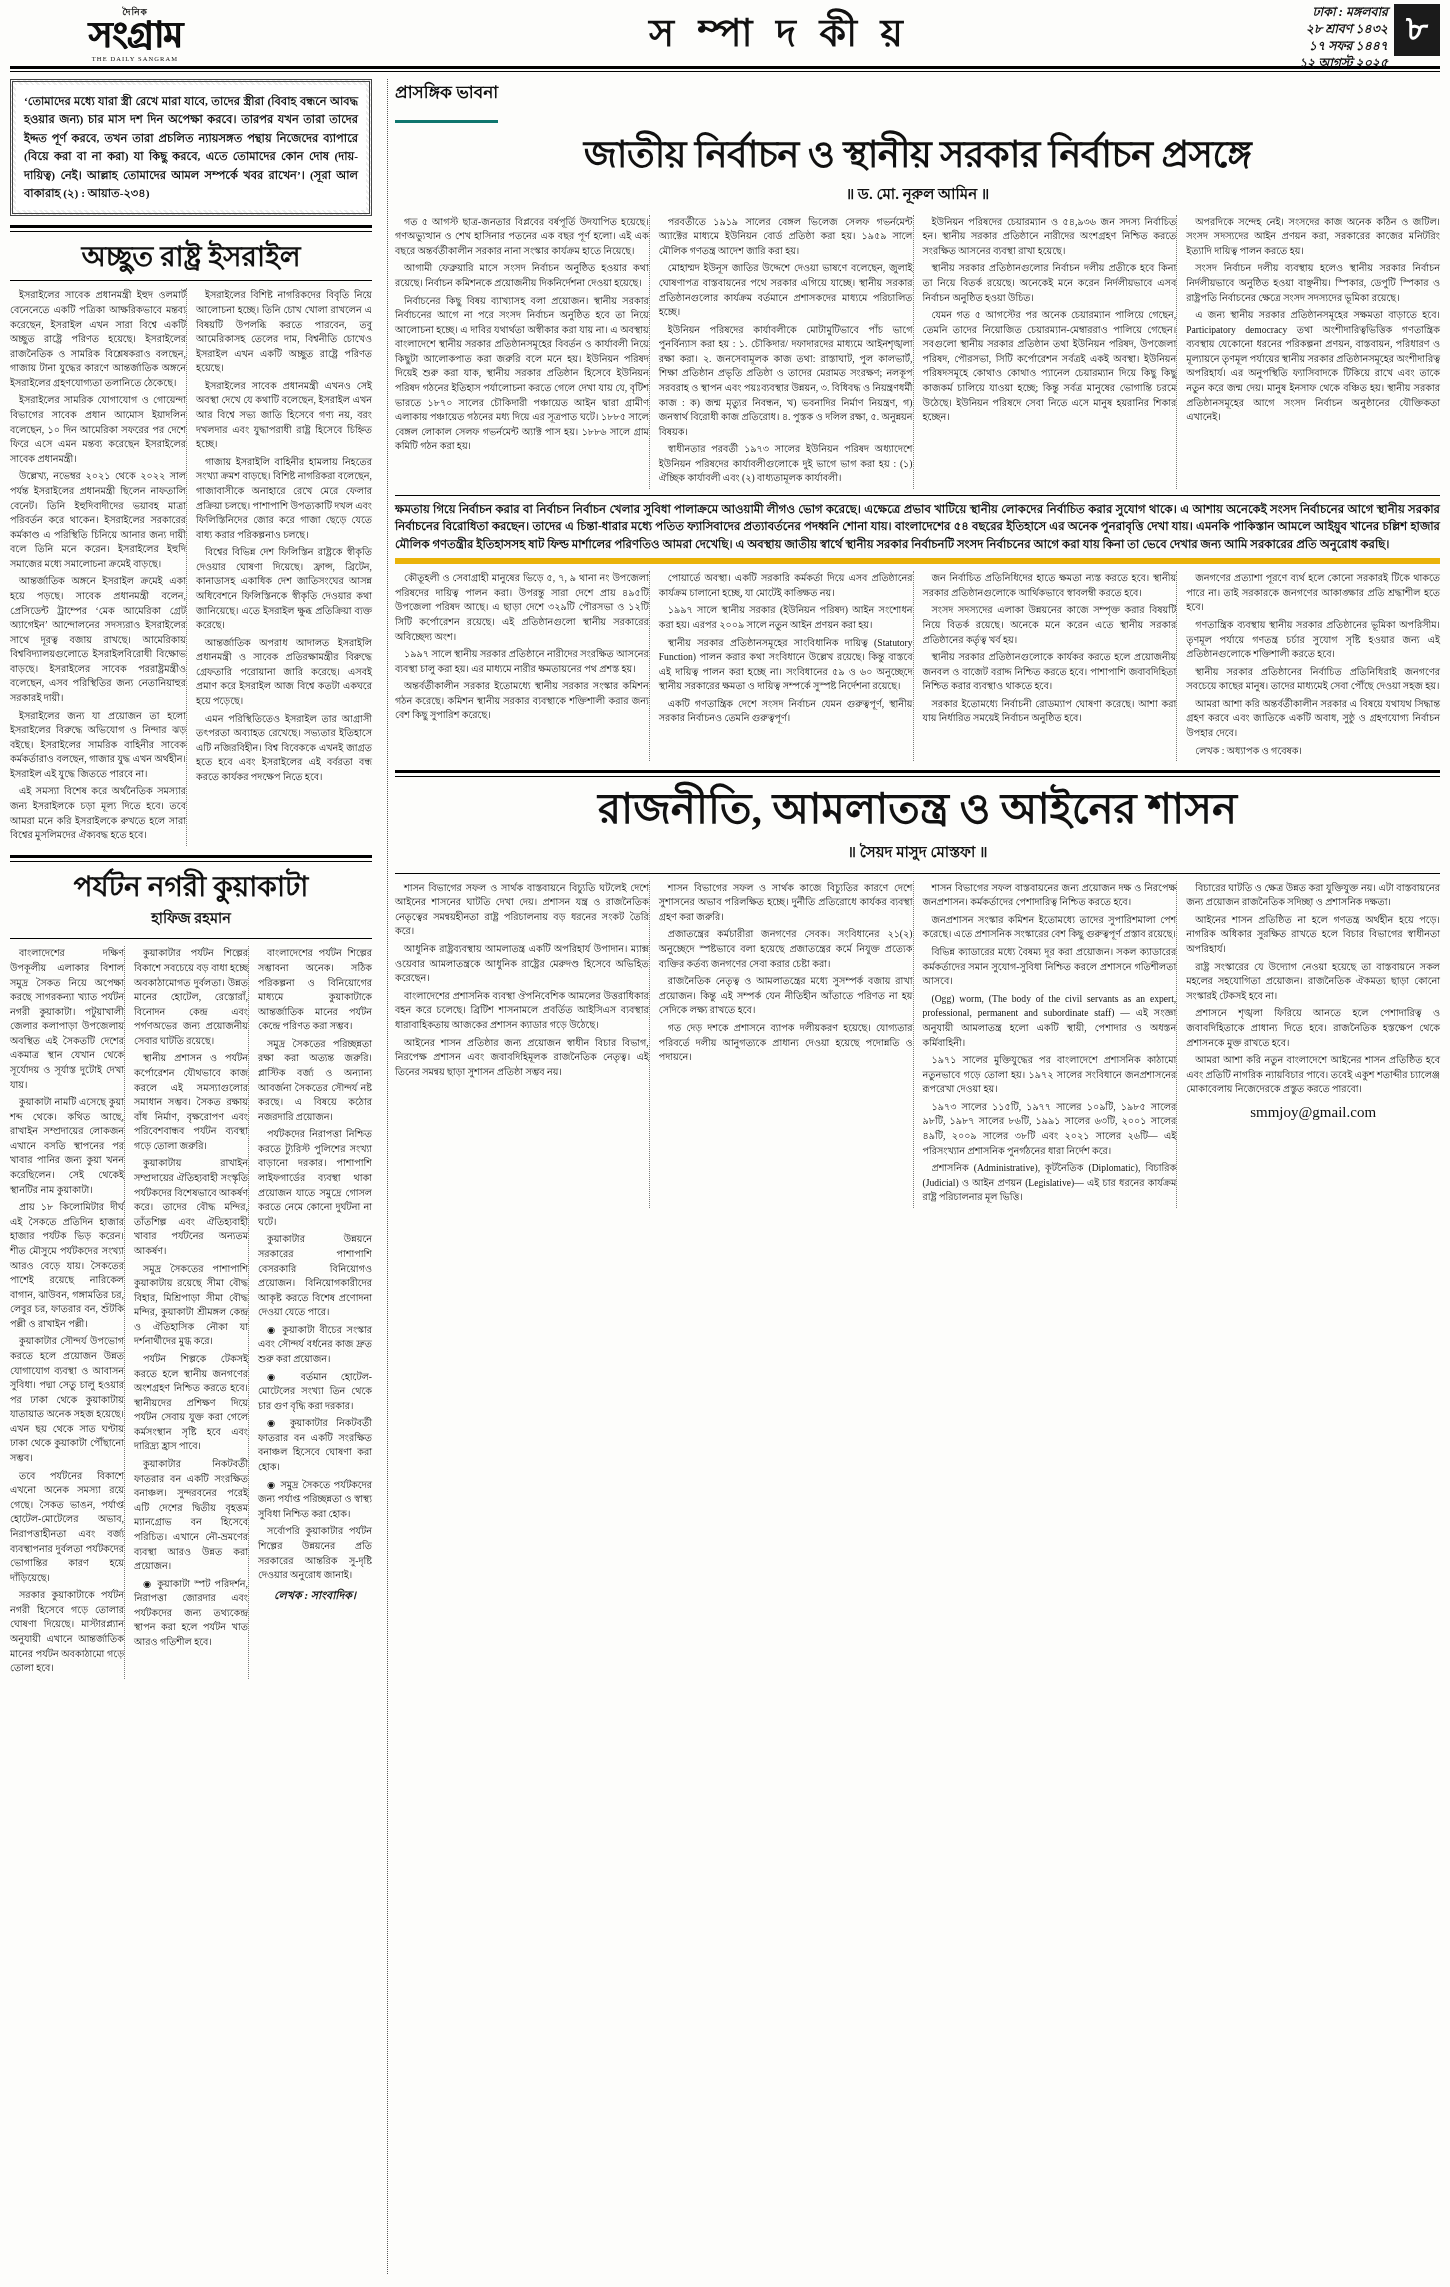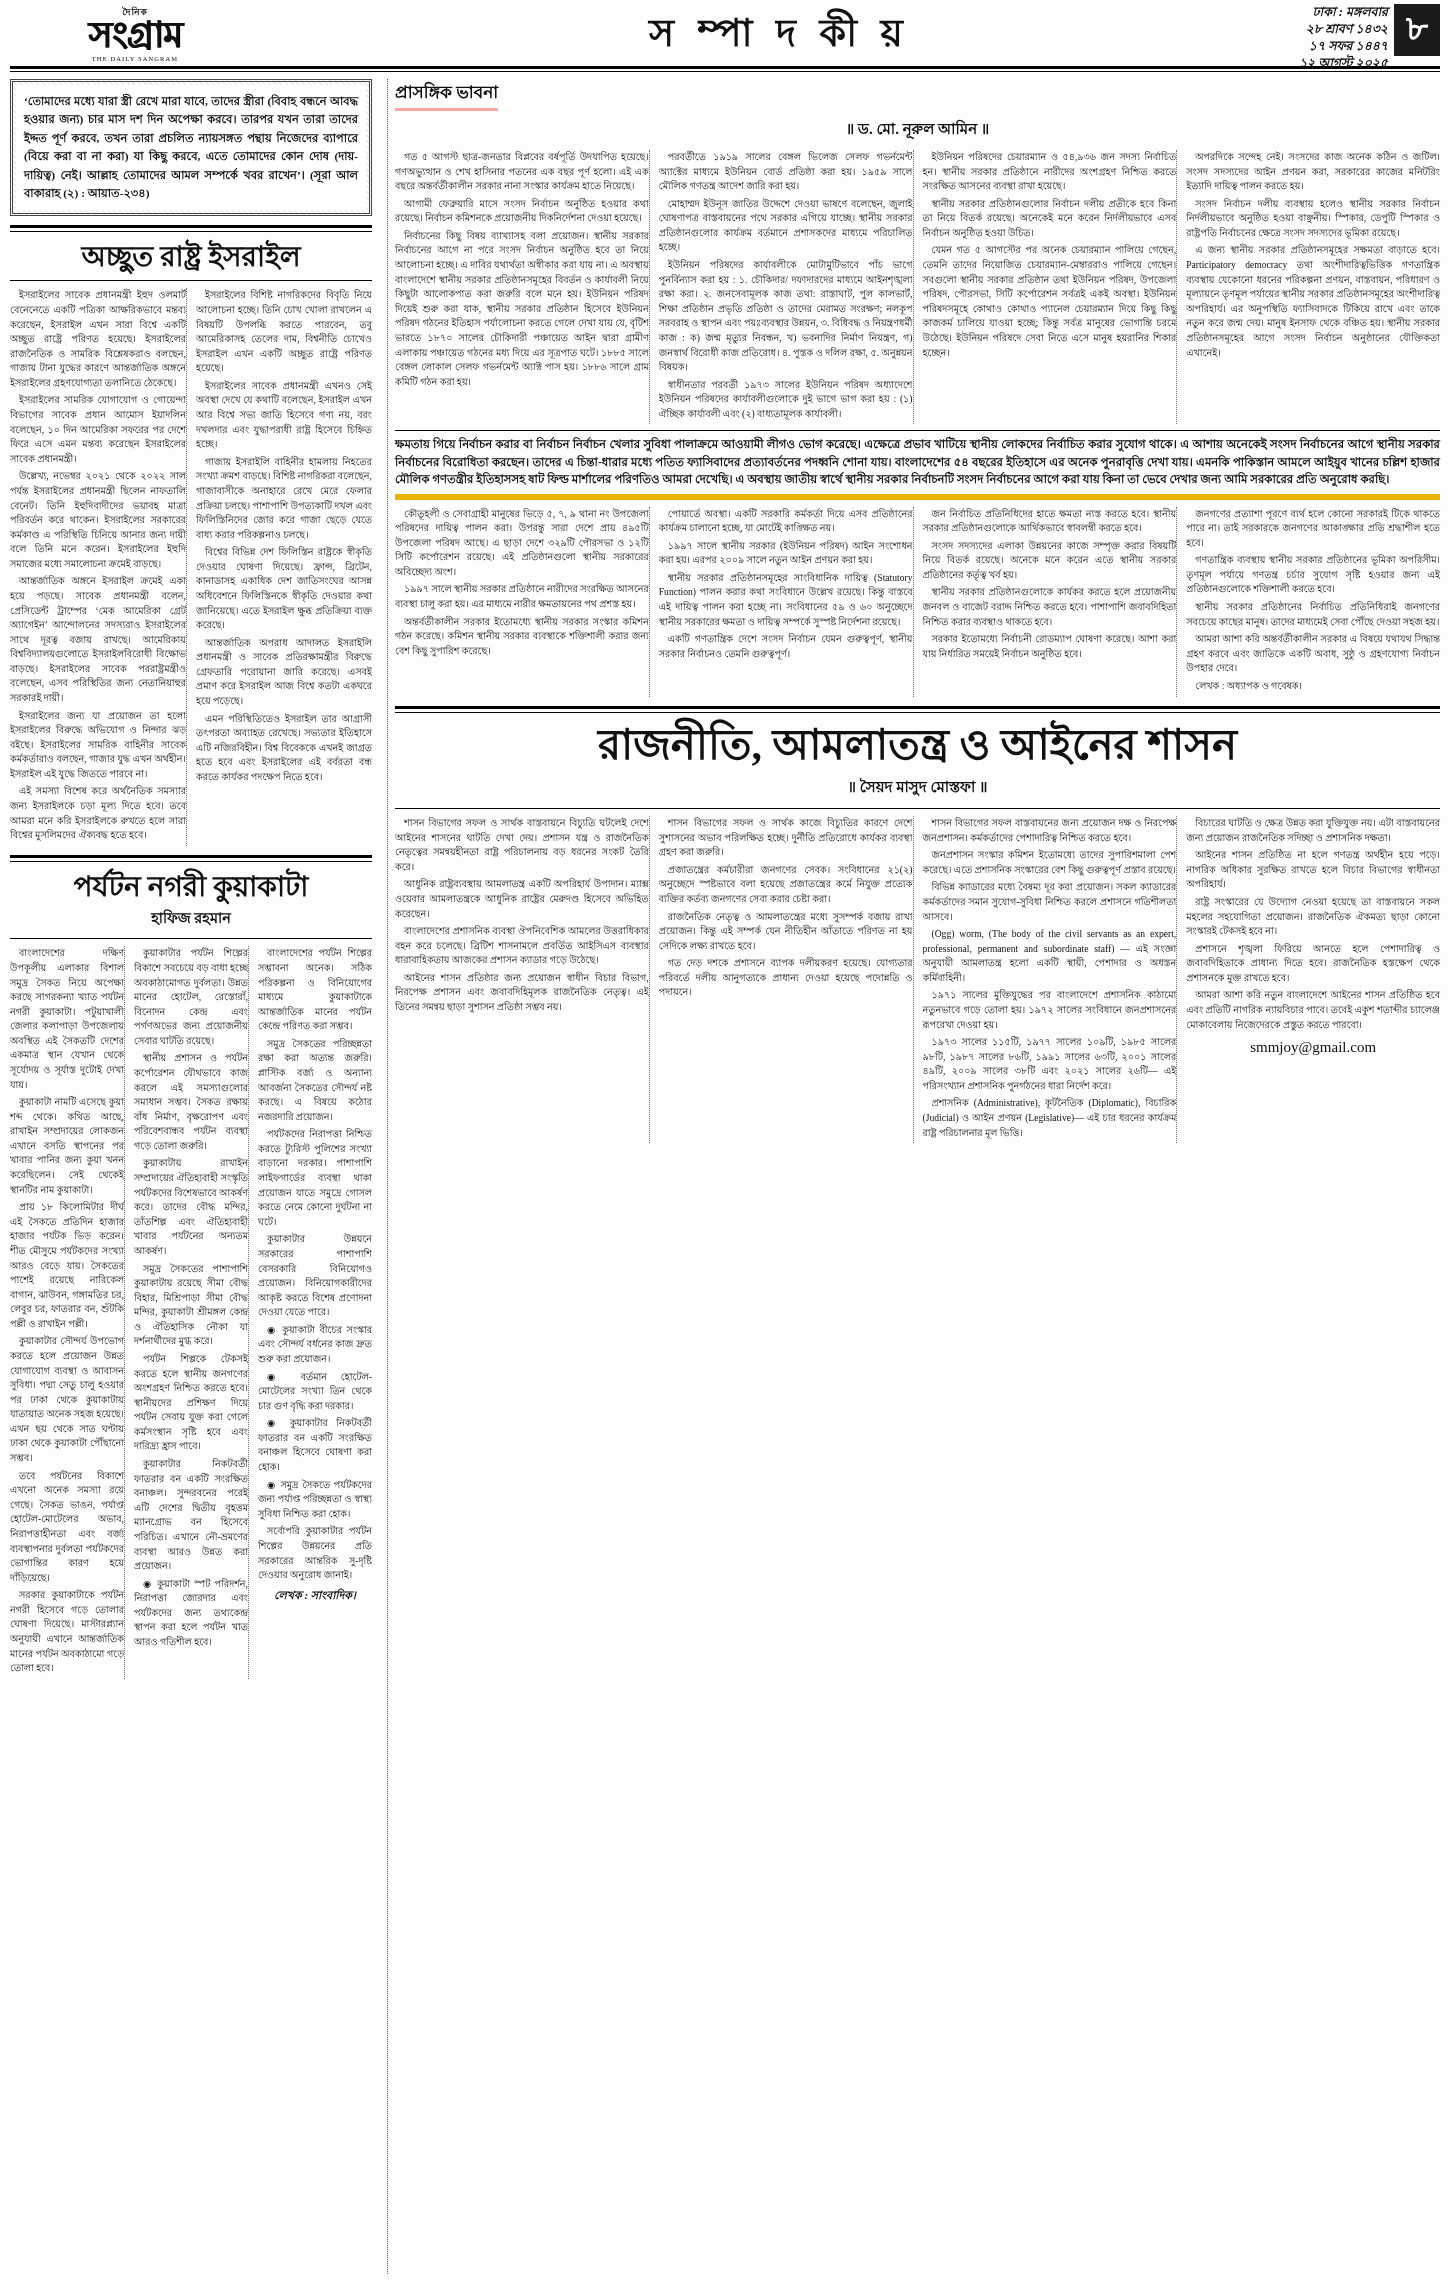--- a/index.html
+++ b/index.html
@@ -55,21 +55,21 @@
 
   
   .hr-double{border-top:3px solid #000;border-bottom:1px solid #000;height:3px;margin:9px 0 8px;}
   .hr-single{border-top:1px solid #000;margin:7px 0;}
   .art-head-left{
     font-size:28px;font-weight:bold;text-align:center;line-height:1.2;margin:3px 0 4px;
   }
   .byline-left{font-size:14.5px;font-weight:bold;text-align:center;margin:2px 0 6px;}
   .kicker{
     font-size:17px;font-weight:bold;display:inline-block;
-    border-bottom:3px solid #fca5a5;padding-bottom:1px;margin-bottom:6px;
+    border-bottom:3px solid #0f766e;padding-bottom:13px;margin-bottom:6px;
   }
   .art-head-main{
     font-size:37px;font-weight:bold;text-align:center;line-height:1.18;margin:4px 0 5px;
     letter-spacing:-0.5px;
   }
   .art-head-main2{
     font-size:42px;font-weight:bold;text-align:center;line-height:1.18;margin:6px 0 5px;
   }
   .byline-main{font-size:15px;font-weight:bold;text-align:center;margin:0 0 8px;}
 
@@ -188,20 +188,21 @@
           <div class="signature">লেখক : সাংবাদিক।</div>
         </div>
       </div>
     </div>
 
     <div class="vdiv"></div>
 
     <div class="right-pane">
 
       <div class="kicker">প্রাসঙ্গিক ভাবনা</div>
+      <div class="art-head-main">জাতীয় নির্বাচন ও স্থানীয় সরকার নির্বাচন প্রসঙ্গে</div>
       <div class="byline-main">॥ ড. মো. নূরুল আমিন ॥</div>
 
       <div class="cols">
         <div class="col">
           <p>গত ৫ আগস্ট ছাত্র-জনতার বিপ্লবের বর্ষপূর্তি উদযাপিত হয়েছে। গণঅভ্যুত্থান ও শেখ হাসিনার পতনের এক বছর পূর্ণ হলো। এই এক বছরে অন্তর্বর্তীকালীন সরকার নানা সংস্কার কার্যক্রম হাতে নিয়েছে।</p>
           <p>আগামী ফেব্রুয়ারি মাসে সংসদ নির্বাচন অনুষ্ঠিত হওয়ার কথা রয়েছে। নির্বাচন কমিশনকে প্রয়োজনীয় দিকনির্দেশনা দেওয়া হয়েছে।</p>
           <p>নির্বাচনের কিছু বিষয় ব্যাখ্যাসহ বলা প্রয়োজন। স্থানীয় সরকার নির্বাচনের আগে না পরে সংসদ নির্বাচন অনুষ্ঠিত হবে তা নিয়ে আলোচনা হচ্ছে। এ দাবির যথার্থতা অস্বীকার করা যায় না। এ অবস্থায় বাংলাদেশে স্থানীয় সরকার প্রতিষ্ঠানসমূহের বিবর্তন ও কার্যাবলী নিয়ে কিছুটা আলোকপাত করা জরুরি বলে মনে হয়। ইউনিয়ন পরিষদ দিয়েই শুরু করা যাক, স্থানীয় সরকার প্রতিষ্ঠান হিসেবে ইউনিয়ন পরিষদ গঠনের ইতিহাস পর্যালোচনা করতে গেলে দেখা যায় যে, বৃটিশ ভারতে ১৮৭০ সালের চৌকিদারী পঞ্চায়েত আইন দ্বারা গ্রামীণ এলাকায় পঞ্চায়েত গঠনের মধ্য দিয়ে এর সূত্রপাত ঘটে। ১৮৮৫ সালে বেঙ্গল লোকাল সেলফ গভর্নমেন্ট অ্যাক্ট পাস হয়। ১৮৮৬ সালে গ্রাম কমিটি গঠন করা হয়।</p>
         </div>
         <div class="col sep">
           <p>পরবর্তীতে ১৯১৯ সালের বেঙ্গল ভিলেজ সেলফ গভর্নমেন্ট অ্যাক্টের মাধ্যমে ইউনিয়ন বোর্ড প্রতিষ্ঠা করা হয়। ১৯৫৯ সালে মৌলিক গণতন্ত্র আদেশ জারি করা হয়।</p>

